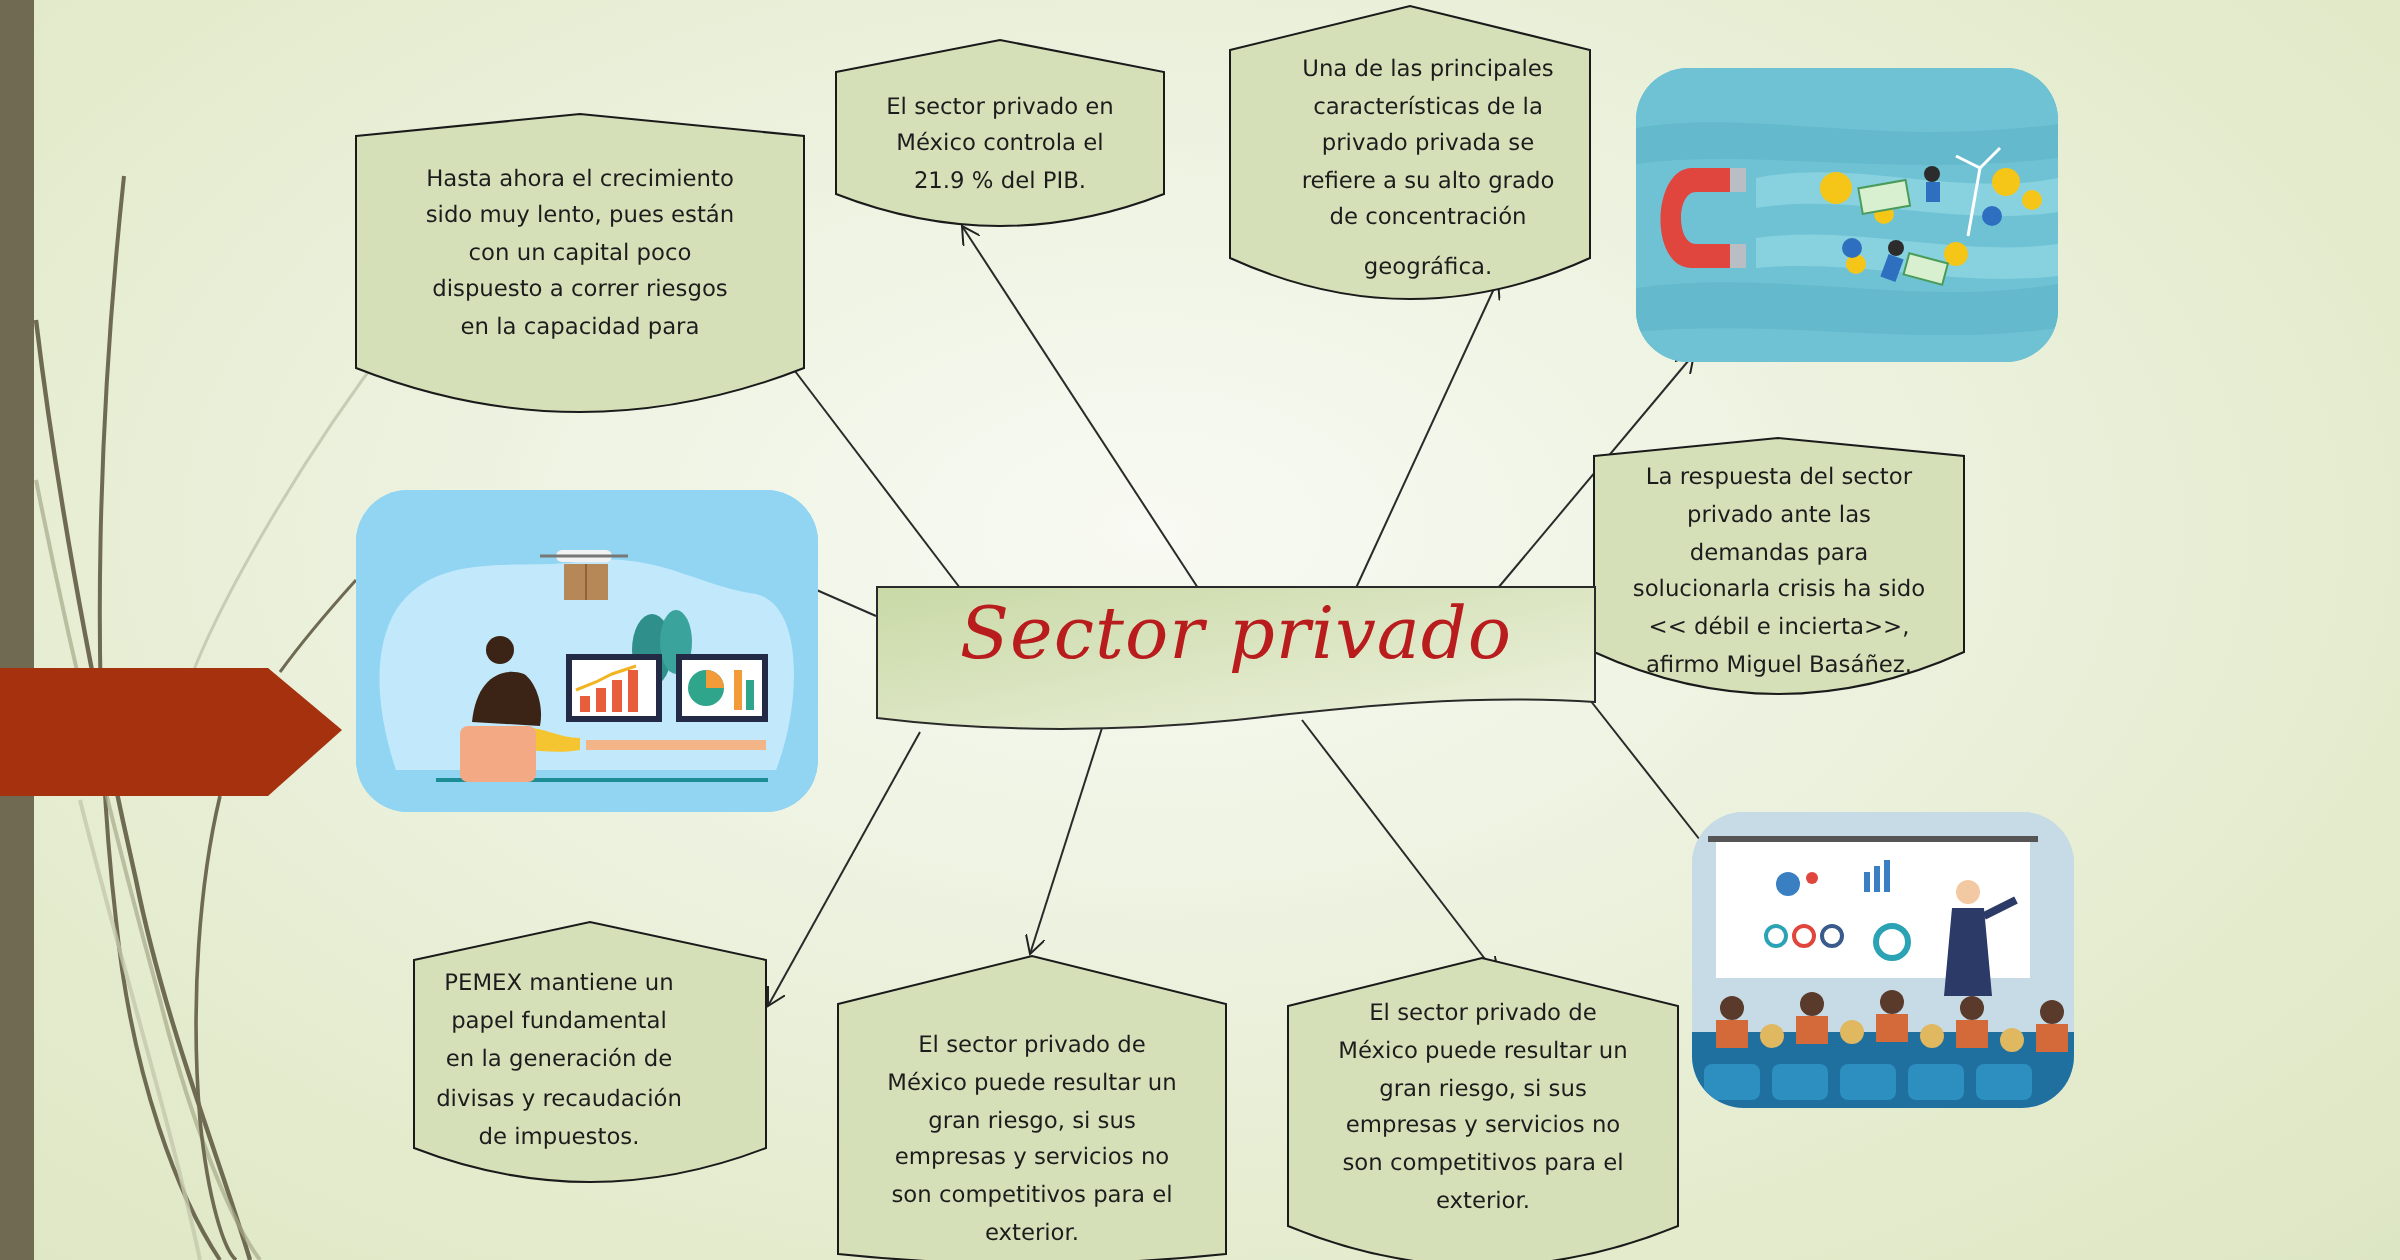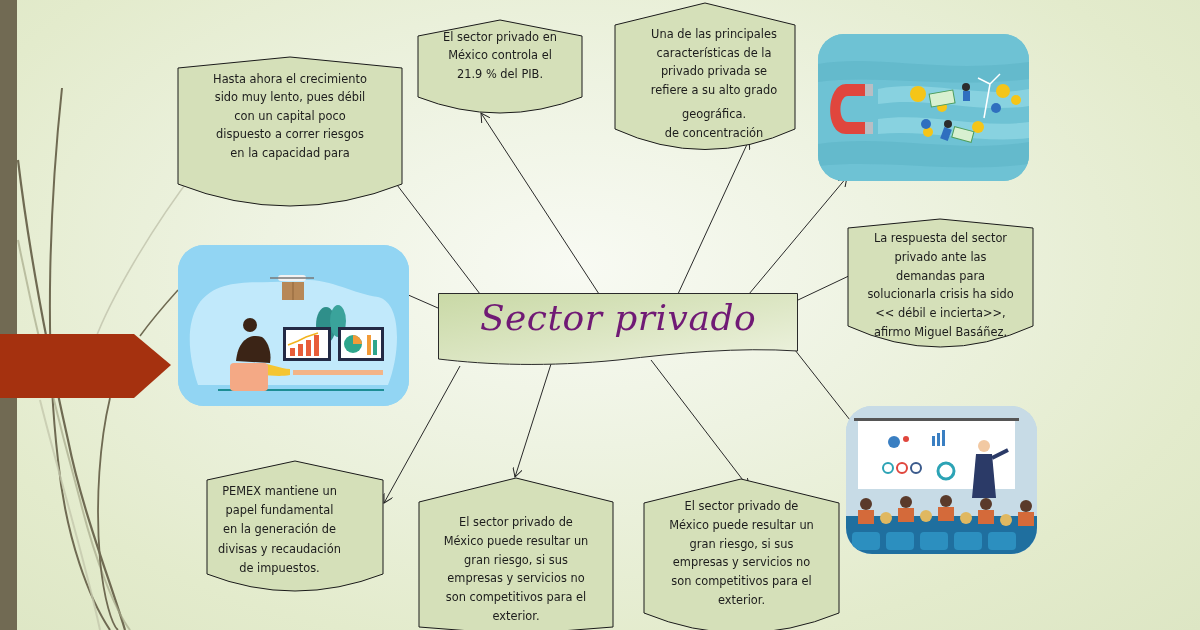--- a/index.html
+++ b/index.html
@@ -8,21 +8,21 @@
     font-family:"DejaVu Sans", sans-serif;}
   .leftbar{position:absolute;left:0;top:0;width:17px;height:630px;background:#716a53;}
   .ribbon{position:absolute;left:0;top:334px;width:172px;height:64px;}
   .deco{position:absolute;left:0;top:0;width:1200px;height:630px;pointer-events:none;}
   .node{position:absolute;}
   .node svg{position:absolute;left:0;top:0;overflow:visible;}
   .node .txt{position:absolute;left:0;right:0;text-align:center;color:#1c1c1c;
     font-family:"DejaVu Sans", sans-serif;font-size:11.4px;line-height:18.4px;}
   .central{position:absolute;left:438px;top:293px;width:360px;height:75px;}
   .central .title{position:absolute;left:0;right:0;top:4px;text-align:center;
-    font-family:"DejaVu Serif", serif;font-style:italic;font-size:36px;color:#701a75;letter-spacing:0.5px;}
+    font-family:"DejaVu Serif", serif;font-style:italic;font-size:36px;color:#b91c1c;letter-spacing:0.5px;}
   .pic{position:absolute;border-radius:26px;overflow:hidden;}
   .arrows{position:absolute;left:0;top:0;width:1200px;height:630px;pointer-events:none;}
 </style>
 </head>
 <body>
 
 <div class="leftbar"></div>
 <svg class="deco" viewBox="0 0 1200 630">
   <path d="M62 88 C50 200 44 340 58 460 C66 540 90 600 110 630" stroke="#6f6a52" stroke-width="2" fill="none"></path>
   <path d="M18 160 C30 260 50 360 68 440 C82 510 110 580 125 630" stroke="#6f6a52" stroke-width="2.2" fill="none"></path>
@@ -53,55 +53,55 @@
     <line x1="460" y1="366" x2="384" y2="503"></line>
     <line x1="551" y1="364" x2="515" y2="477"></line>
     <line x1="651" y1="360" x2="749" y2="488"></line>
   </g>
 </svg>
 
 <div class="node" style="left:177px;top:56px;width:226px;height:160px;">
   <svg width="226" height="160" viewBox="0 0 226 160">
     <path d="M1,12 L113,1 L225,12 L225,128 Q113,172 1,128 Z" fill="#d5e0b9" stroke="#1a1a1a" stroke-width="1"></path>
   </svg>
-  <div class="txt" style="top:14px;">
+  <div class="txt" style="top:24px;">
     <div>Hasta ahora el crecimiento</div>
-    <div>sido muy lento, pues débil</div>
+    <div>sido muy lento, pues están</div>
     <div>con un capital poco</div>
     <div>dispuesto a correr riesgos</div>
     <div>en la capacidad para</div>
   </div>
 </div>
 
 <div class="node" style="left:417px;top:19px;width:166px;height:100px;">
   <svg width="166" height="100" viewBox="0 0 166 100">
     <path d="M1,17 L83,1 L165,17 L165,78 Q83,110 1,78 Z" fill="#d5e0b9" stroke="#1a1a1a" stroke-width="1"></path>
   </svg>
-  <div class="txt" style="top:9px;">
+  <div class="txt" style="top:25px;">
     <div>El sector privado  en</div>
     <div>México controla el</div>
     <div>21.9 % del PIB.</div>
   </div>
 </div>
 
 <div class="node" style="left:614px;top:2px;width:200px;height:152px;">
   <svg width="182" height="152" viewBox="0 0 182 152">
     <path d="M1,23 L91,1 L181,23 L181,127 Q91,168 1,127 Z" fill="#d5e0b9" stroke="#1a1a1a" stroke-width="1"></path>
   </svg>
   <div class="txt" style="top:23px;line-height:18.6px;">
     <div>Una de las principales</div>
     <div>características de la</div>
     <div>privado privada se</div>
     <div>refiere a su alto grado</div>
+    <div>de concentración</div>
     <div style="margin-top:6px;">geográfica.</div>
-    <div>de concentración</div>
-  </div>
-</div>
-
-<div class="node" style="left:847px;top:218px;width:187px;height:140px;">
+  </div>
+</div>
+
+<div class="node" style="left:796px;top:218px;width:187px;height:140px;">
   <svg width="187" height="140" viewBox="0 0 187 140">
     <path d="M1,10 L93,1 L186,10 L186,108 Q93,150 1,108 Z" fill="#d5e0b9" stroke="#1a1a1a" stroke-width="1"></path>
   </svg>
   <div class="txt" style="top:11px;line-height:18.8px;">
     <div>La respuesta del sector</div>
     <div>privado ante las</div>
     <div>demandas para</div>
     <div>solucionarla crisis ha sido</div>
     <div>&lt;&lt; débil e incierta&gt;&gt;,</div>
     <div>afirmo Miguel Basáñez.</div>

